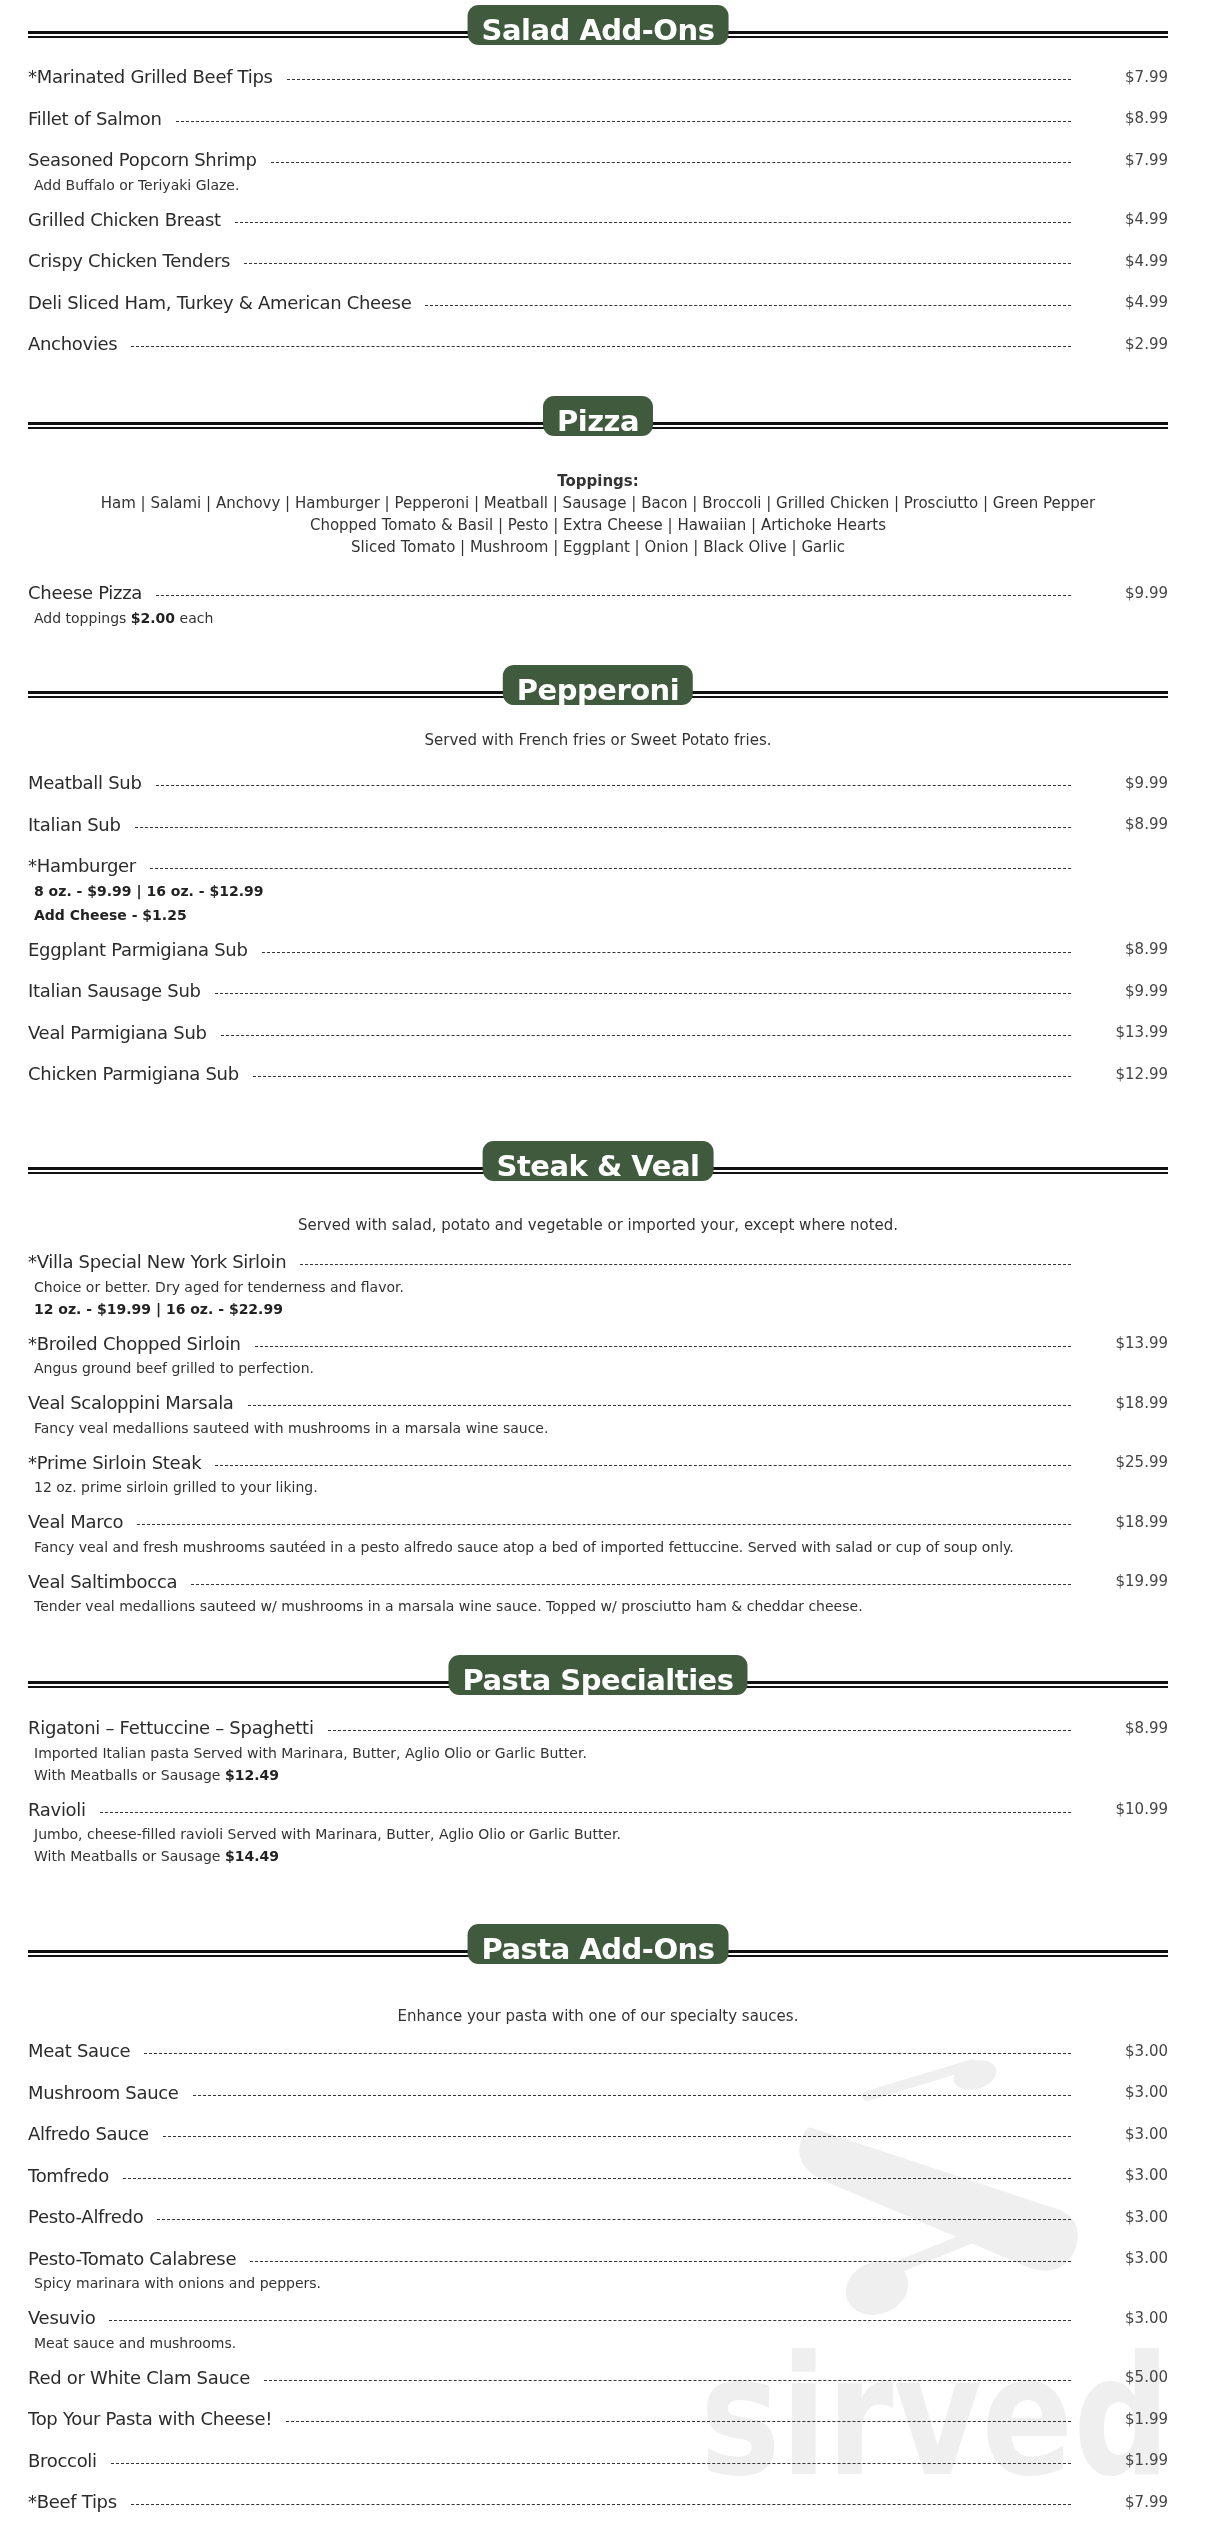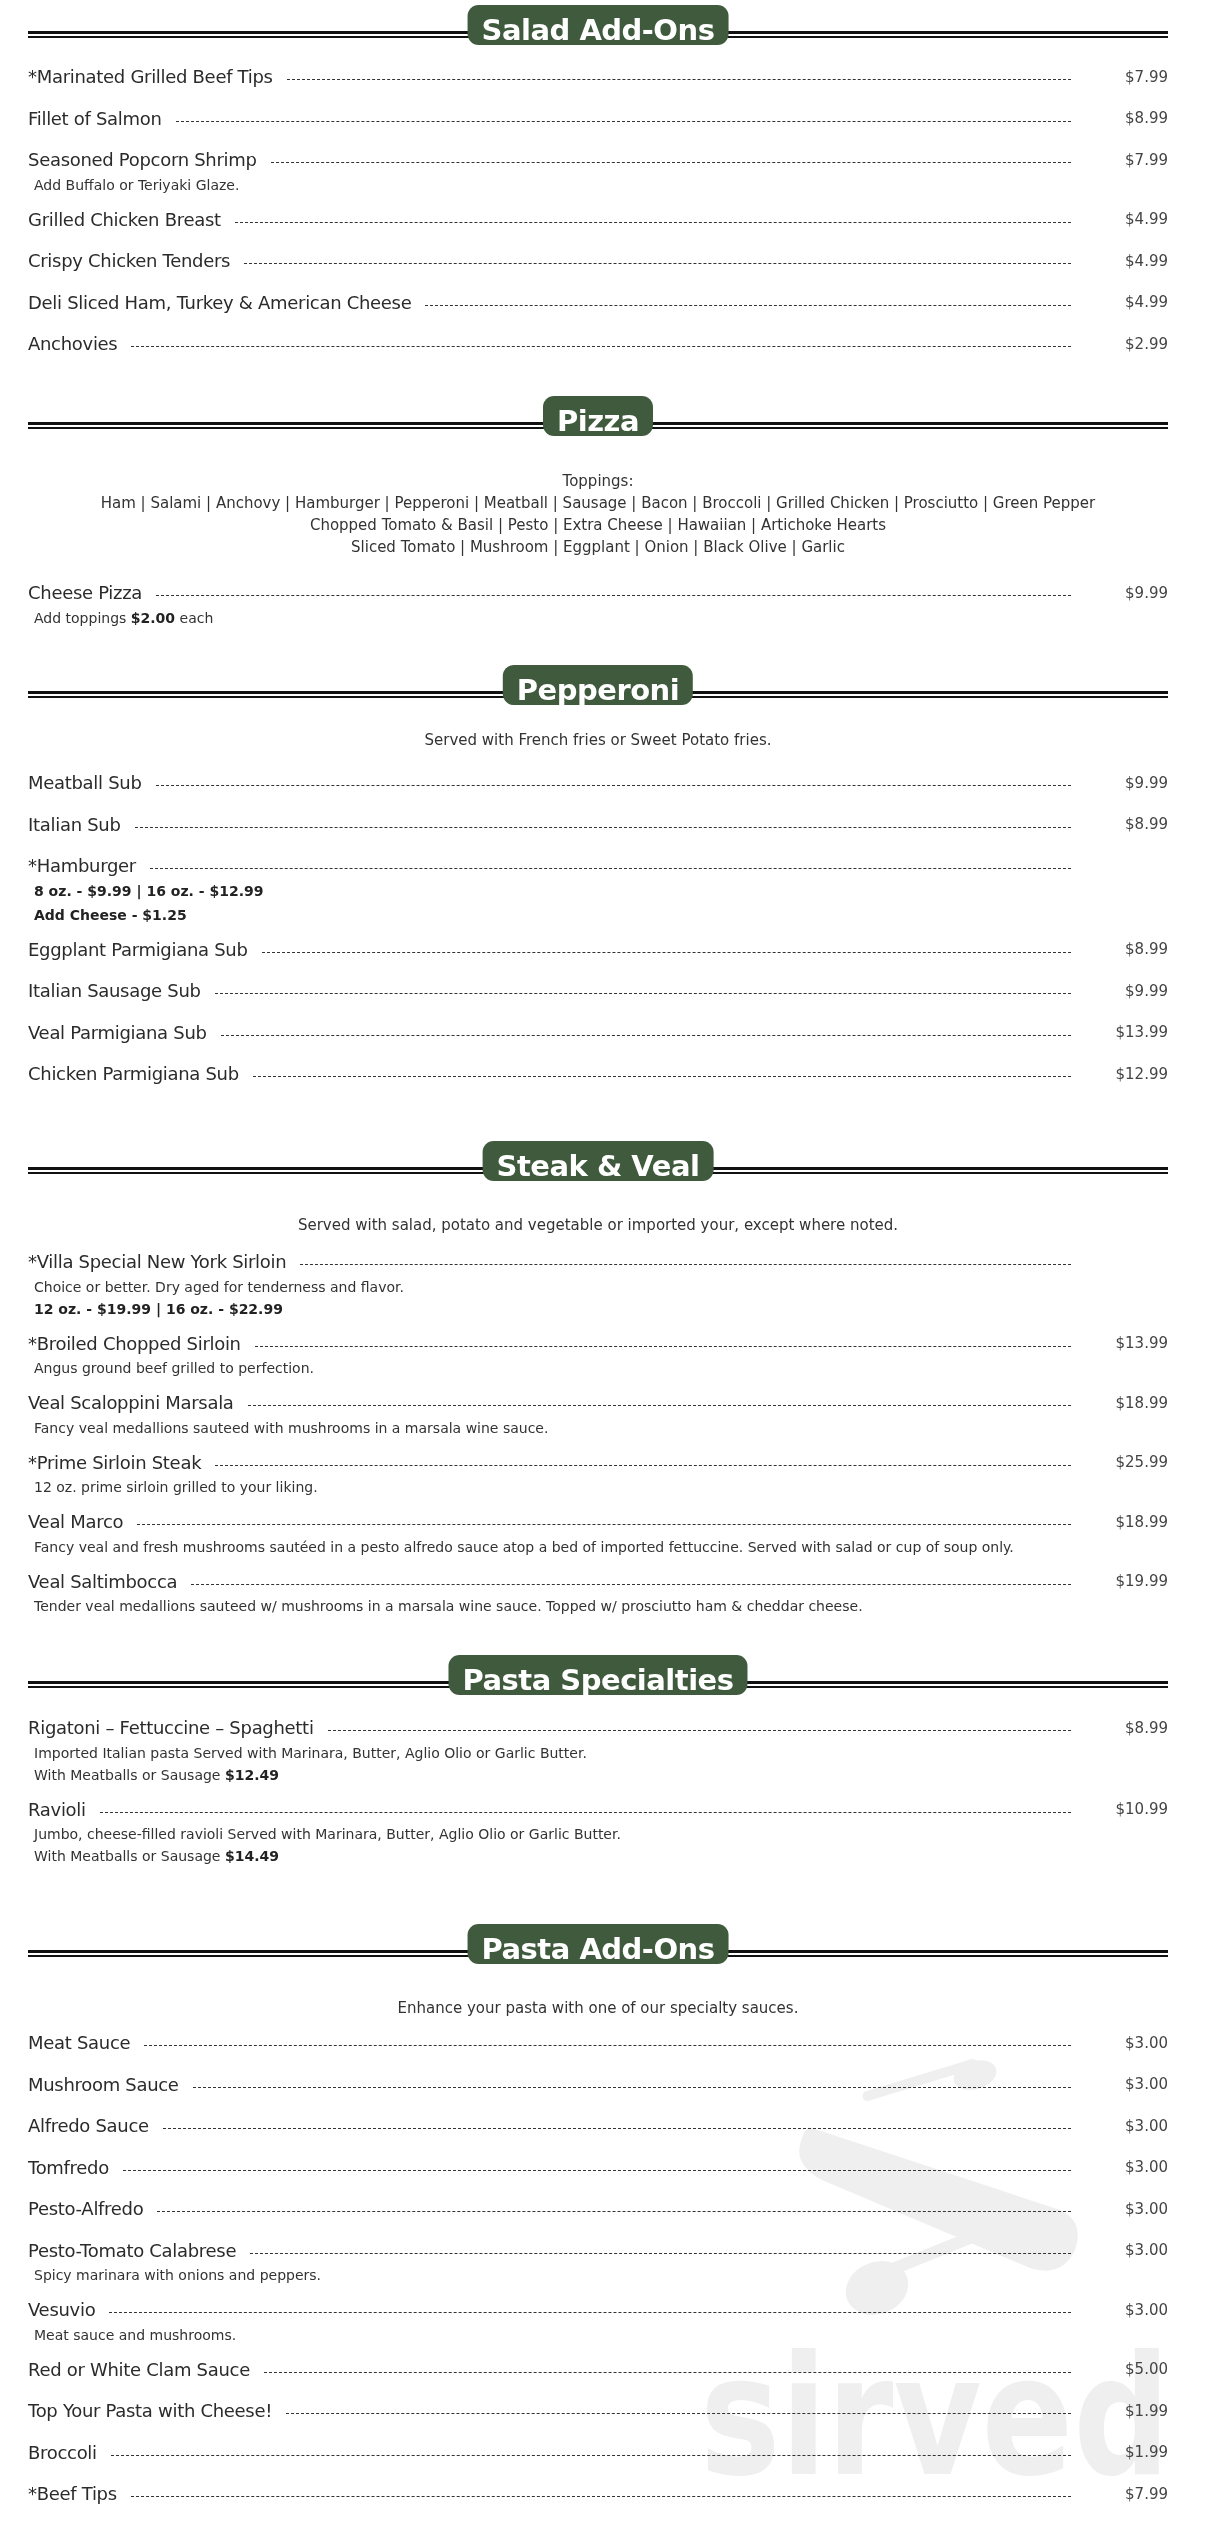--- a/index.html
+++ b/index.html
@@ -9,21 +9,21 @@
   .section { position: absolute; left: 28px; width: 1140px; z-index: 1; }
   .sec-header { position: relative; height: 50px; }
   .sec-rule { position: absolute; left: 0; right: 0; top: 26px; height: 7px; }
   .sec-rule::before { content: ""; position: absolute; left: 0; right: 0; top: 0; height: 3px; background: #111; }
   .sec-rule::after { content: ""; position: absolute; left: 0; right: 0; top: 5px; height: 2px; background: #111; }
   .sec-pill { position: absolute; left: 50%; top: 0; transform: translateX(-50%);
               height: 40px; padding: 0 14px; background: #3f5a3c; border-radius: 11px;
               color: #ffffff; font-family: "DejaVu Sans", sans-serif; font-weight: bold;
               font-size: 29px; line-height: 50px; white-space: nowrap; letter-spacing: -0.5px; }
   .sec-note { text-align: center; font-size: 15px; color: #333; line-height: 20px; }
-  .toppings-label { font-weight: normal; }
+  .toppings-label { font-weight: bold; }
   .item { position: relative; }
   .item-row { display: flex; align-items: center; height: 41.5px; }
   .item-name { font-family: "DejaVu Sans", sans-serif; font-weight: normal; font-size: 18px;
                color: #2b2b2b; white-space: nowrap; letter-spacing: -0.3px; }
   .item-leader { flex: 1; margin: 0 0 0 14px; border-bottom: 1.5px dashed #333; height: 0; transform: translateY(3px); }
   .item-price { width: 97px; text-align: right; font-size: 15px; color: #444; }
   .item-desc { font-size: 14px; color: #333; line-height: 20px; margin-top: -6px; margin-bottom: 4px; margin-left: 6px; }
   .item-desc.strong { color: #222; font-weight: 600; }
   .item-desc b { font-weight: bold; color: #222; }
 </style>
@@ -263,21 +263,21 @@
       <div class="item-desc">Jumbo, cheese-filled ravioli Served with Marinara, Butter, Aglio Olio or Garlic Butter.</div>
       <div class="item-desc" style="margin-top:-2px"><span>With Meatballs or Sausage </span><b>$14.49</b></div>
     </div>
 </section>
 
 <section class="section" style="top:1924px">
   <div class="sec-header">
     <div class="sec-rule"></div>
     <div class="sec-pill">Pasta Add-Ons</div>
   </div>
-  <div class="sec-note" style="margin-top:24px">Enhance your pasta with one of our specialty sauces.</div>
+  <div class="sec-note" style="margin-top:32px">Enhance your pasta with one of our specialty sauces.</div>
   <div style="height:4px"></div>
   <div class="item">
       <div class="item-row">
         <span class="item-name">Meat Sauce</span>
         <span class="item-leader"></span>
         <span class="item-price">$3.00</span>
       </div>
     </div>
   <div class="item">
       <div class="item-row">

